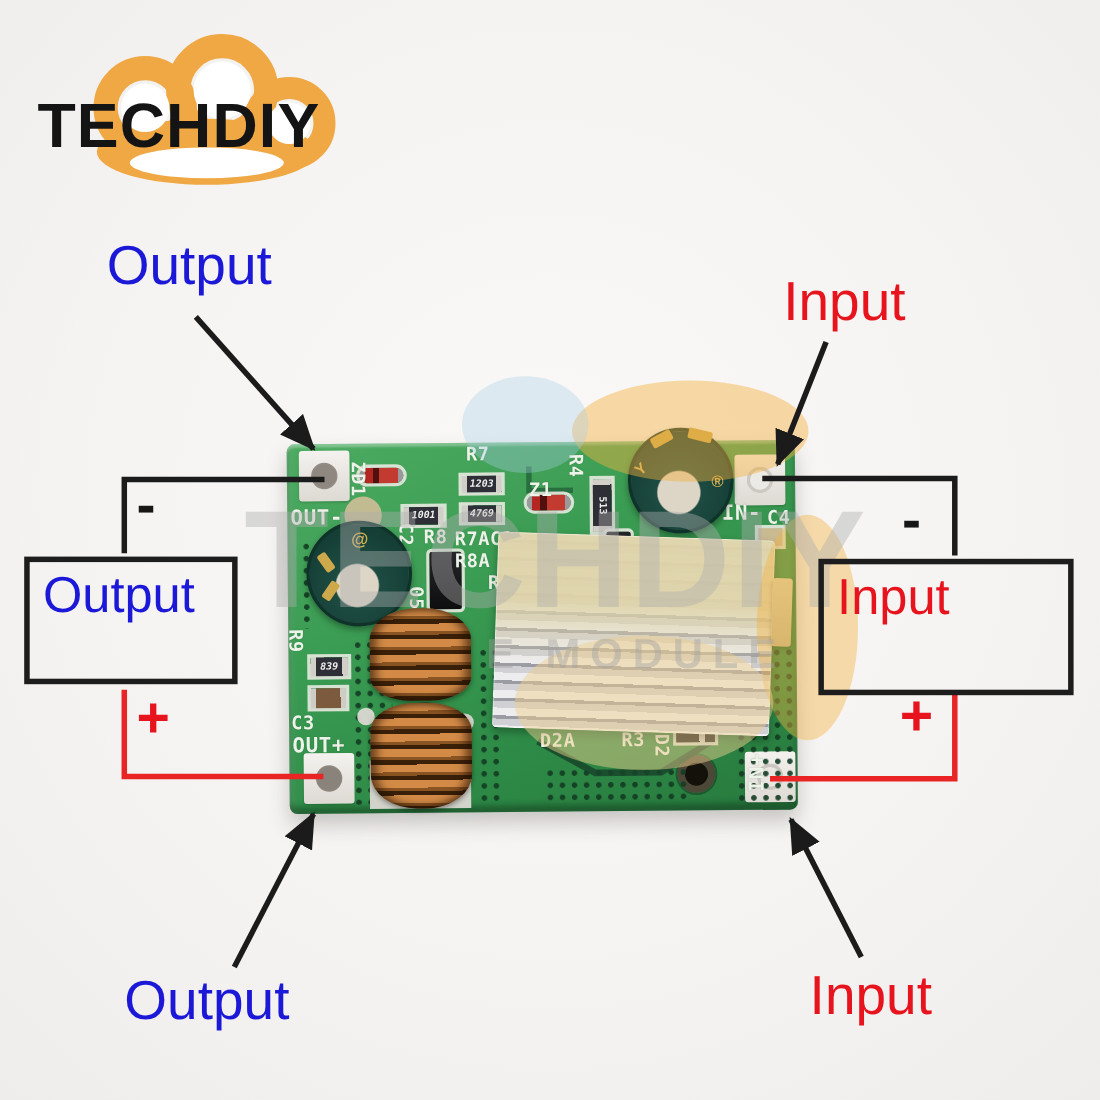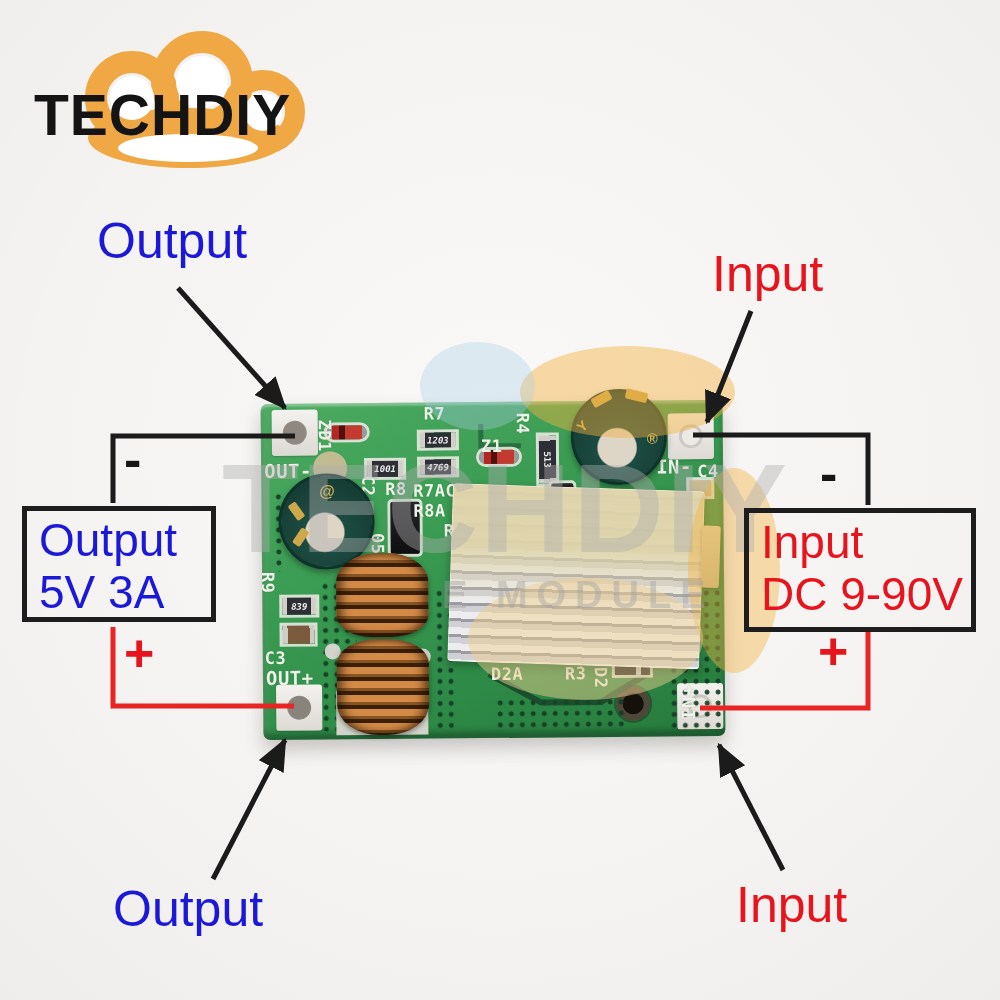--- a/index.html
+++ b/index.html
@@ -244,18 +244,16 @@
 <div class="abs callout blue" style="left:113px; top:880px;">Output</div>
 <div class="abs callout red" style="left:736px; top:876px;">Input</div>
 
 <div class="abs sign sign-minus" style="left:124px; top:444px;">-</div>
 <div class="abs sign sign-minus" style="left:820px; top:458px;">-</div>
 <div class="abs sign sign-plus" style="left:124px; top:638px;">+</div>
 <div class="abs sign sign-plus" style="left:818px; top:636px;">+</div>
 
 <div class="abs anno-box" style="left:22px; top:506px; width:194px; height:116px;">
   <div class="line blue">Output</div>
-  <div class="line blue">5V 3A</div>
 </div>
 <div class="abs anno-box" style="left:744px; top:508px; width:232px; height:124px;">
   <div class="line red">Input</div>
-  <div class="line red">DC 9-90V</div>
 </div>
 
 </body></html>

